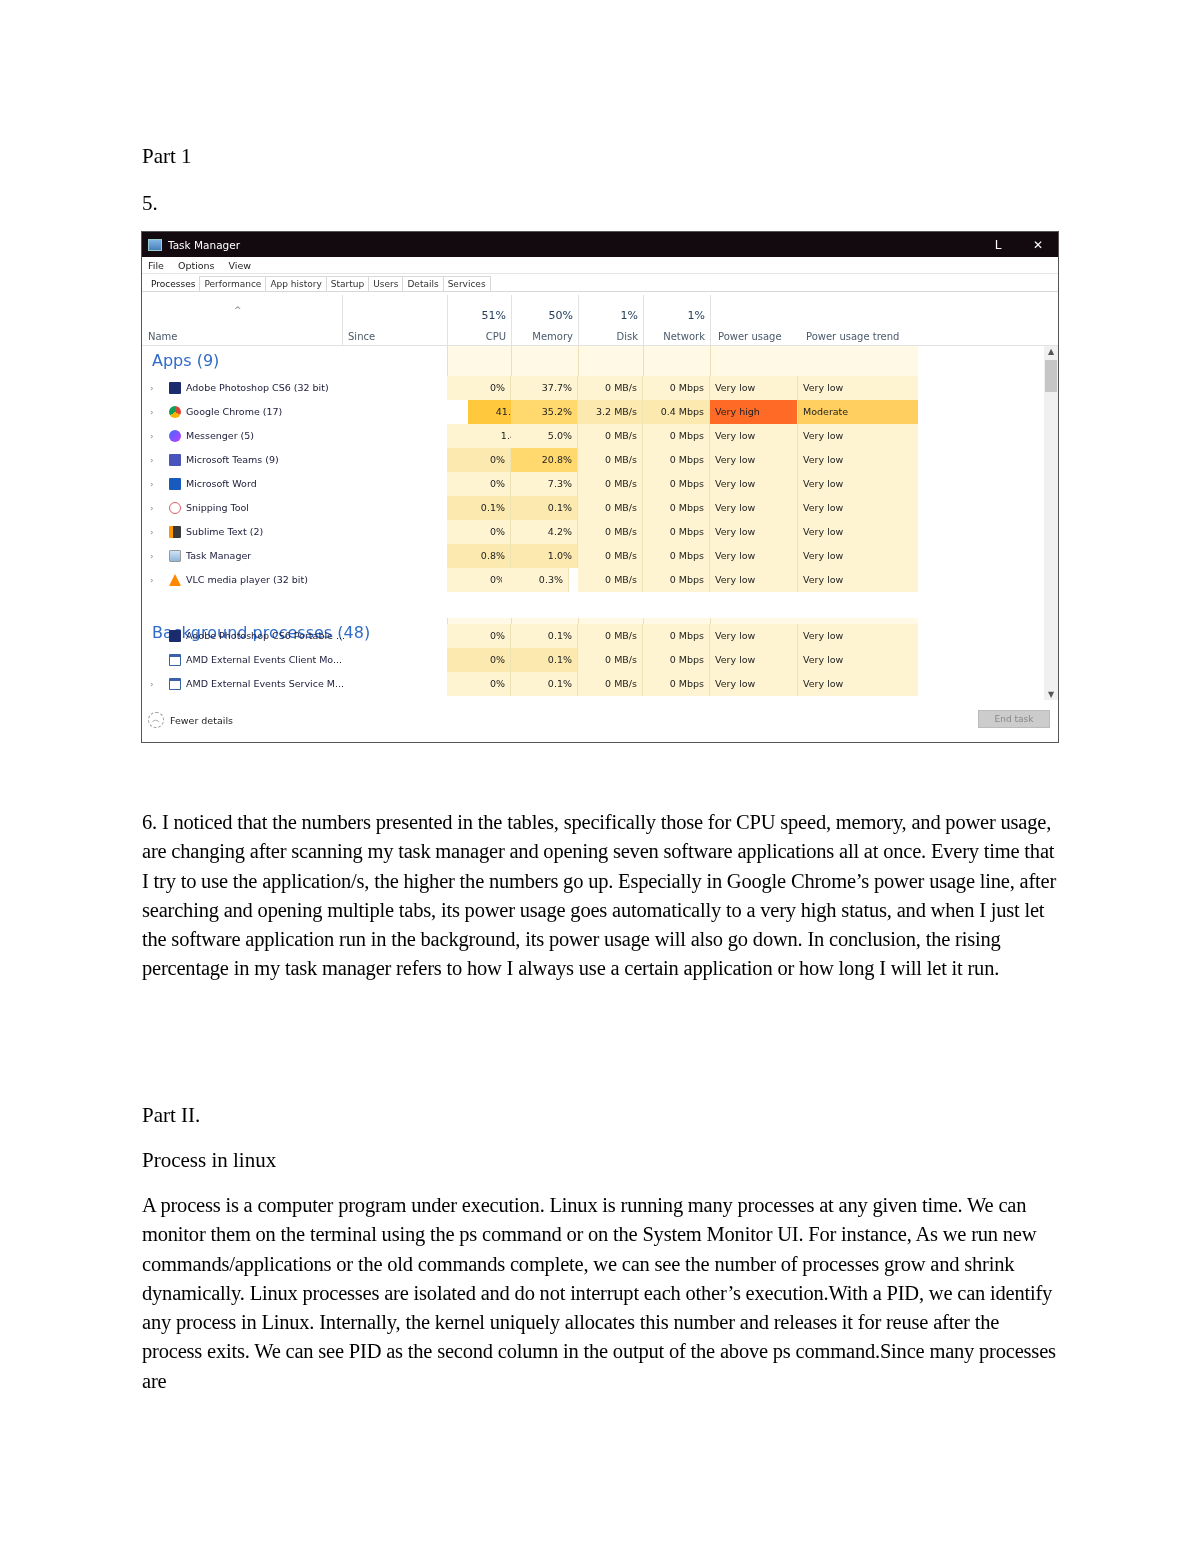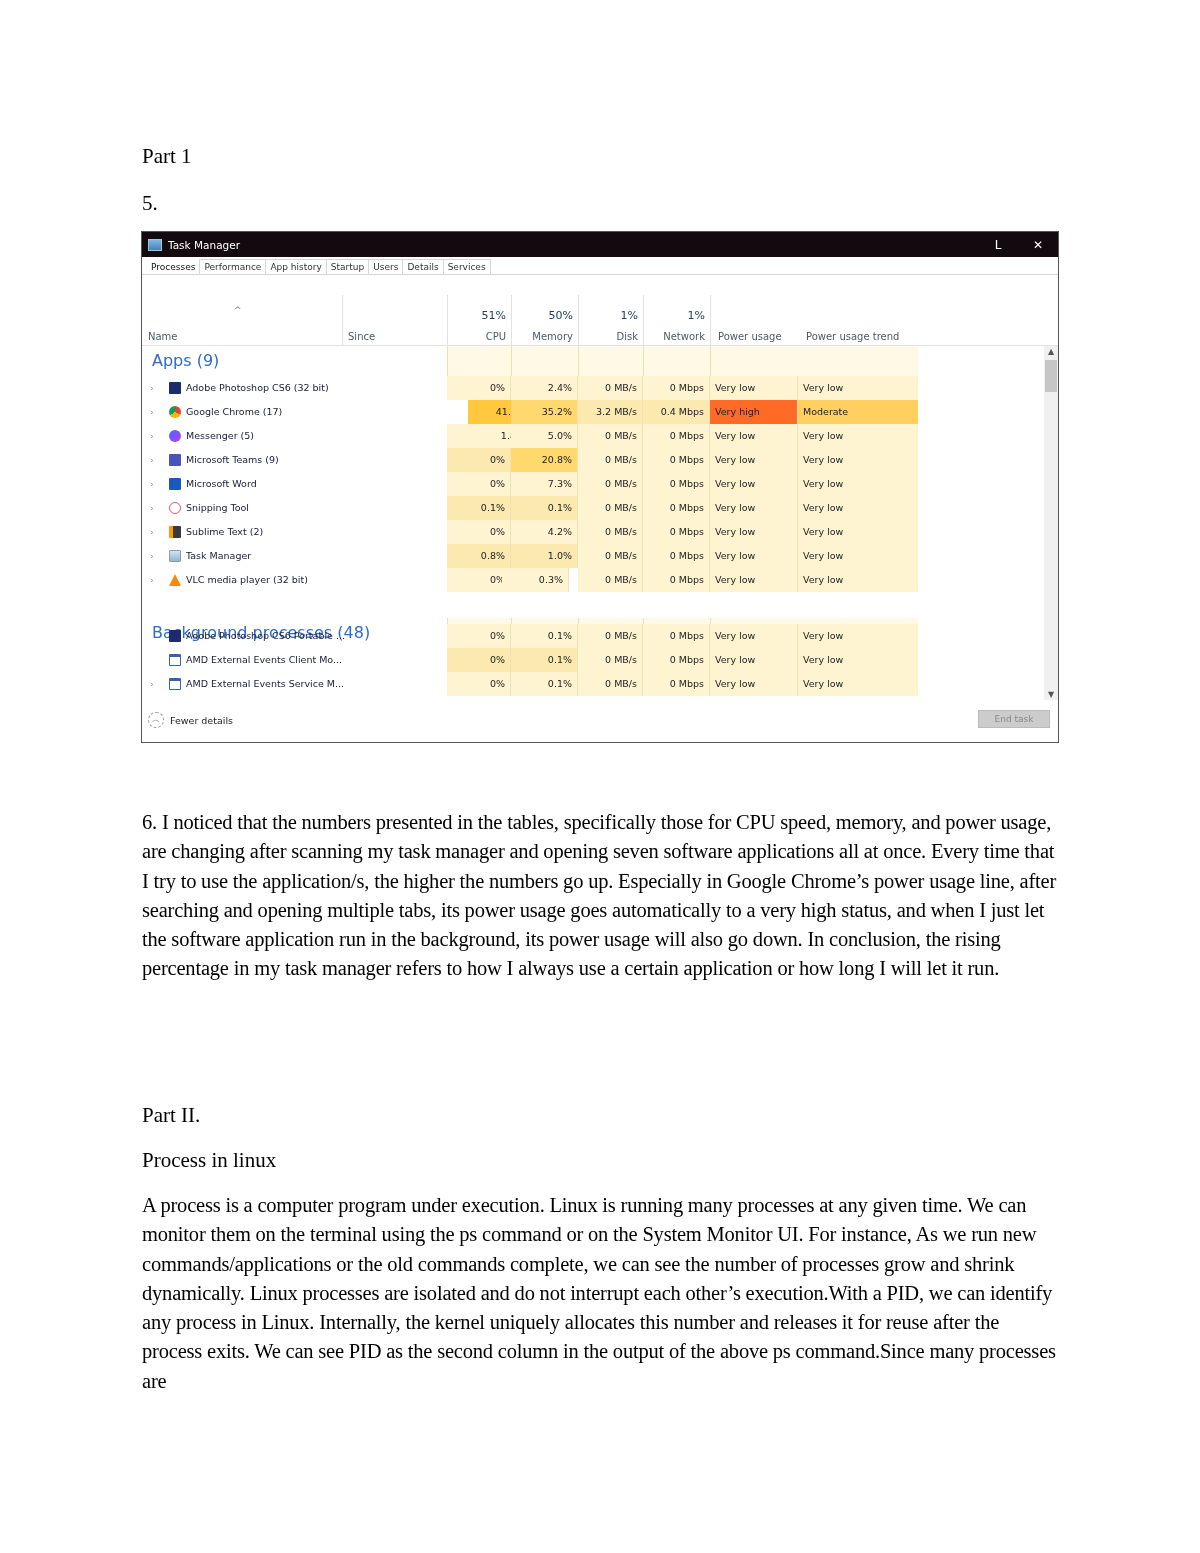--- a/index.html
+++ b/index.html
@@ -52,20 +52,25 @@
 
 <div class="tm">
   <div class="tm-title">
     <span class="app-icon"></span>
     <span class="title-text">Task Manager</span>
     <div class="win-btns">
       <span class="win-btn">L</span>
       <span class="win-btn">✕</span>
     </div>
   </div>
+  <div class="tm-menu">
+    <span>File</span>
+    <span>Options</span>
+    <span>View</span>
+  </div>
   <div class="tm-tabs">
     <span class="tm-tab active">Processes</span>
     <span class="tm-tab">Performance</span>
     <span class="tm-tab">App history</span>
     <span class="tm-tab">Startup</span>
     <span class="tm-tab">Users</span>
     <span class="tm-tab">Details</span>
     <span class="tm-tab">Services</span>
   </div>
 
@@ -115,21 +120,21 @@
         <div class="cell" style="left: 436px; width: 65px; height: 30px; background: rgb(255, 249, 230); border-left: 1px solid rgb(236, 224, 184);"></div>
         <div class="cell" style="left: 501px; width: 67px; height: 30px; background: rgb(255, 249, 230); border-left: 1px solid rgb(236, 224, 184);"></div>
         <div class="cell" style="left: 568px; width: 88px; height: 30px; background: rgb(255, 249, 230); border-left: 1px solid rgb(236, 224, 184);"></div>
         <div class="cell" style="left: 656px; width: 120px; height: 30px; background: rgb(255, 249, 230); border-left: none;"></div>
       </div>
       <div class="row" style="top: 30px;">
         <span class="expander">›</span>
         <span class="picon" style="background: rgb(28, 43, 107);"></span>
         <span class="pname">Adobe Photoshop CS6 (32 bit)</span>
         <div class="cell num" style="left: 305px; width: 64px; background: rgb(255, 244, 209); border-right: 1px solid rgb(239, 226, 181);">0%</div>
-        <div class="cell num" style="left: 369px; width: 67px; background: rgb(255, 244, 209); border-right: 1px solid rgb(239, 226, 181);">2.4%</div>
+        <div class="cell num" style="left: 369px; width: 67px; background: rgb(255, 244, 209); border-right: 1px solid rgb(239, 226, 181);">37.7%</div>
         <div class="cell num" style="left: 436px; width: 65px; background: rgb(255, 244, 209); border-right: 1px solid rgb(239, 226, 181);">0 MB/s</div>
         <div class="cell num" style="left: 501px; width: 67px; background: rgb(255, 244, 209); border-right: 1px solid rgb(239, 226, 181);">0 Mbps</div>
         <div class="cell txt" style="left: 568px; width: 88px; background: rgb(255, 244, 209); border-right: 1px solid rgb(239, 226, 181);">Very low</div>
         <div class="cell txt" style="left: 656px; width: 120px; background: rgb(255, 244, 209);">Very low</div>
       </div>
       <div class="row" style="top: 54px;">
         <span class="expander">›</span>
         <span class="picon" style="background: conic-gradient(rgb(219, 68, 55) 0deg, rgb(219, 68, 55) 33%, rgb(244, 180, 0) 0deg, rgb(244, 180, 0) 66%, rgb(15, 157, 88) 0deg); border-radius: 50%;"></span>
         <span class="pname">Google Chrome (17)</span>
         <div class="cell num" style="left: 305px; width: 64px; background: rgb(255, 200, 61); border-right: 1px solid rgb(239, 226, 181); margin-left: 21px;">41.2%</div>

